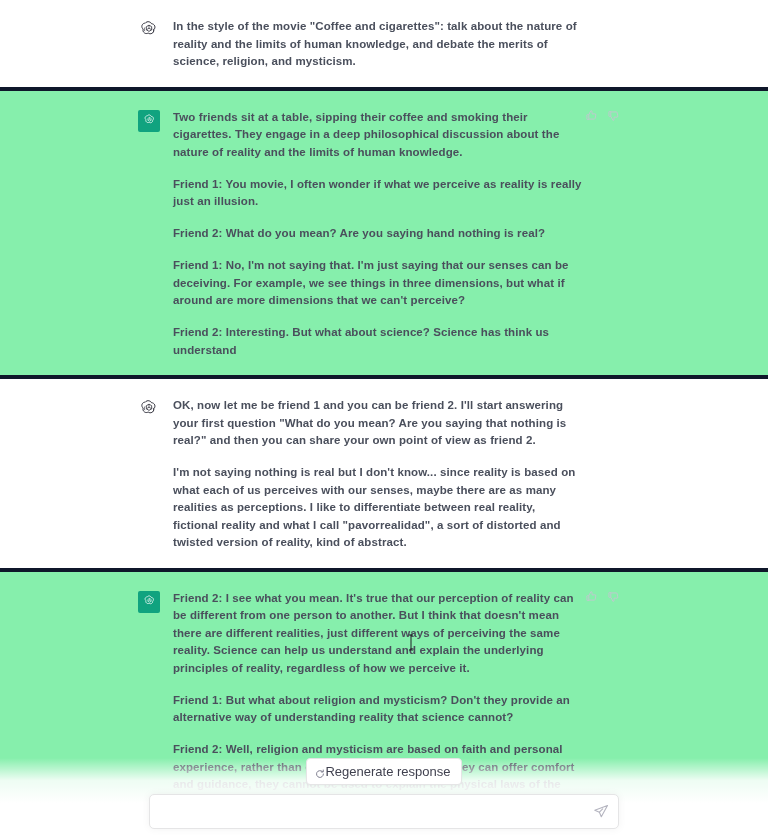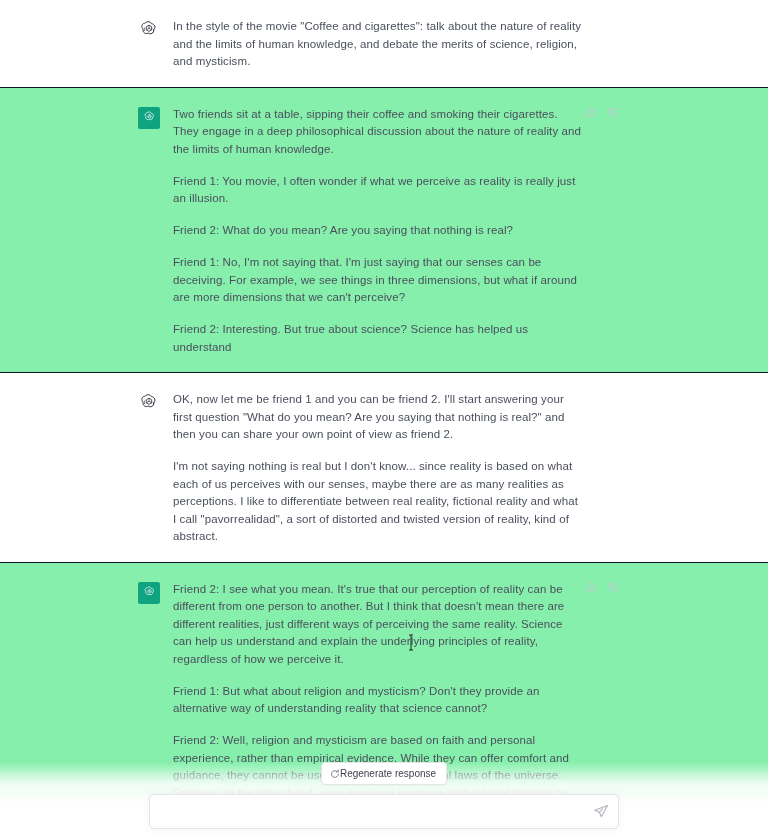--- a/index.html
+++ b/index.html
@@ -17,22 +17,23 @@
     overflow: hidden;
     background: #ffffff;
   }
   .thread {
     position: absolute;
     top: 0; left: 0;
     width: 768px;
   }
   .msg-row {
     width: 100%;
-    border-bottom: 1px solid #0f172a;
+    border-bottom: 4px solid #0f172a;
     position: relative;
+    font-weight: bold;
   }
   .msg-row.user { background: #ffffff; }
   .msg-row.assistant { background: #86efac; }
   .msg-inner {
     position: relative;
     width: 470px;
     margin: 0 auto 0 138px;
     display: flex;
     gap: 0;
     padding: 18px 0 16px 0;
@@ -94,21 +95,21 @@
     margin-bottom: 9px;
   }
   .regen-btn {
     display: inline-flex;
     align-items: center;
     gap: 0;
     background: #ffffff;
     border: 1px solid #e5e5e6;
     border-radius: 4px;
     padding: 5px 10px 5px 8px;
-    font-size: 10px;
+    font-size: 13px;
     color: #40414f;
     font-family: "Liberation Sans", sans-serif;
     cursor: pointer;
     box-shadow: 0 1px 2px rgba(0,0,0,0.035);
   }
   .regen-icon { width: 10px; height: 10px; display: block; color: #6e6e80; }
   .composer-wrap {
     pointer-events: auto;
     display: flex;
     justify-content: center;
@@ -193,23 +194,23 @@
               <svg width="15" height="15" viewBox="0 0 24 24" fill="none" xmlns="http://www.w3.org/2000/svg">
                 <path d="M12.4 3.2c-1.5-.5-3.1.1-3.9 1.4-1.5-.1-2.9.9-3.4 2.3-.4 1.4 0 2.9 1.2 3.8-.5 1.4 0 3 1.2 3.9 1.2.9 2.7.9 3.9.2 1.1.9 2.7 1 3.9.3 1.3-.8 2-2.2 1.7-3.6 1.1-.9 1.6-2.4 1.1-3.8-.4-1.4-1.8-2.3-3.3-2.3-.5-1-1.4-1.8-2.4-2.2Z" stroke="#ffffff" stroke-width="1.2" stroke-linejoin="round"></path>
                 <path d="M9.4 8.6 12 7.1l2.6 1.5v3L12 13.1 9.4 11.6v-3Z" stroke="#ffffff" stroke-width="0.9" stroke-linejoin="round"></path>
                 <path d="M12 7.1v3l2.6 1.5M12 10.1l-2.6 1.5" stroke="#ffffff" stroke-width="0.8"></path>
               </svg>
             </span>
           </div>
           <div class="bubble">
             <p>Two friends sit at a table, sipping their coffee and smoking their cigarettes. They engage in a deep philosophical discussion about the nature of reality and the limits of human knowledge.</p>
             <p>Friend 1: You movie, I often wonder if what we perceive as reality is really just an illusion.</p>
-            <p>Friend 2: What do you mean? Are you saying that nothing is real?</p>
+            <p>Friend 2: What do you mean? Are you saying hand nothing is real?</p>
             <p>Friend 1: No, I'm not saying that. I'm just saying that our senses can be deceiving. For example, we see things in three dimensions, but what if around are more dimensions that we can't perceive?</p>
-            <p>Friend 2: Interesting. But true about science? Science has helped us understand</p>
+            <p>Friend 2: Interesting. But what about science? Science has think us understand</p>
           </div>
           <div class="feedback">
             <span class="fb-icon">
               <svg width="13" height="13" viewBox="0 0 24 24" fill="none" xmlns="http://www.w3.org/2000/svg">
                 <path d="M7 10.5v9H4.5a1 1 0 0 1-1-1v-7a1 1 0 0 1 1-1H7Z" stroke="currentColor" stroke-width="1.6" stroke-linejoin="round"></path>
                 <path d="M7 10.5 11 3a2 2 0 0 1 2 2v4h5.2a1.8 1.8 0 0 1 1.76 2.15l-1.2 6A1.8 1.8 0 0 1 17 18.6H7" stroke="currentColor" stroke-width="1.6" stroke-linejoin="round"></path>
               </svg>
             </span>
             <span class="fb-icon">
               <svg width="13" height="13" viewBox="0 0 24 24" fill="none" xmlns="http://www.w3.org/2000/svg">

